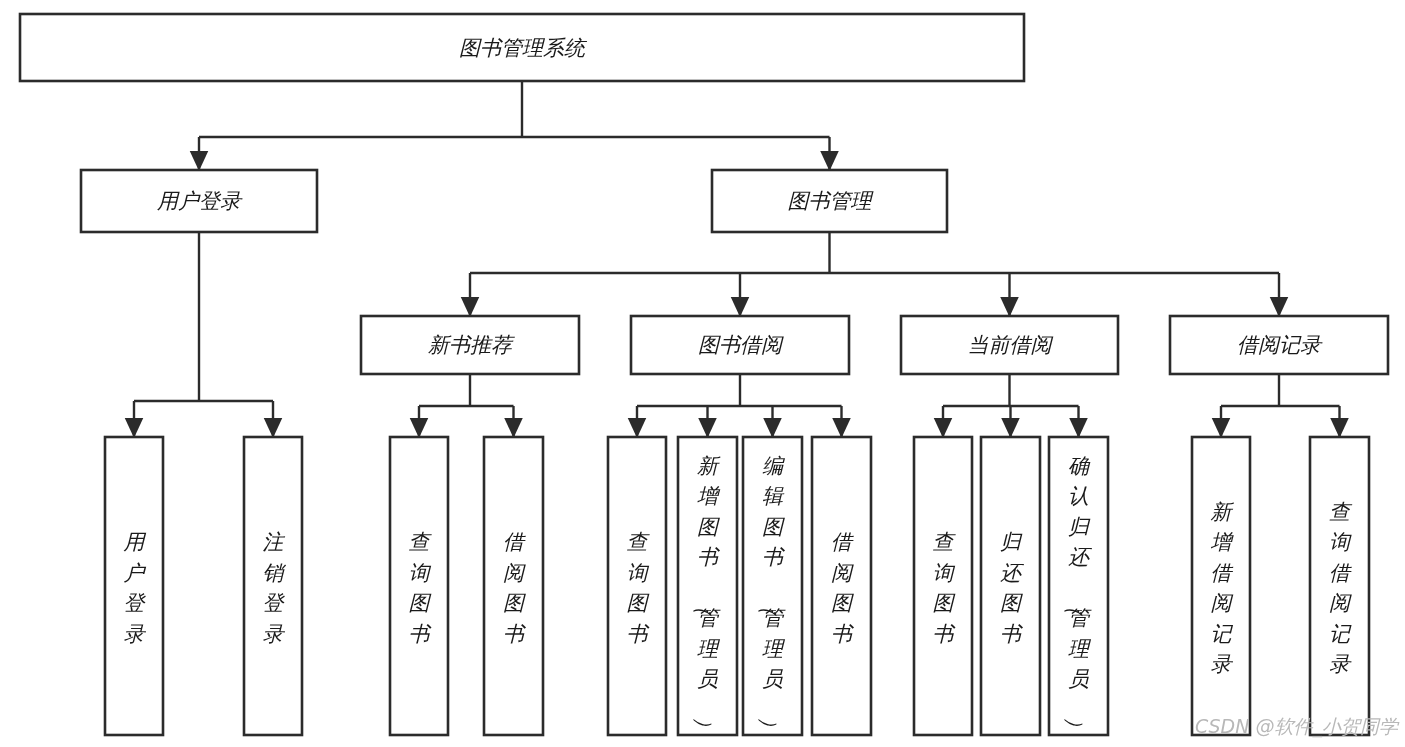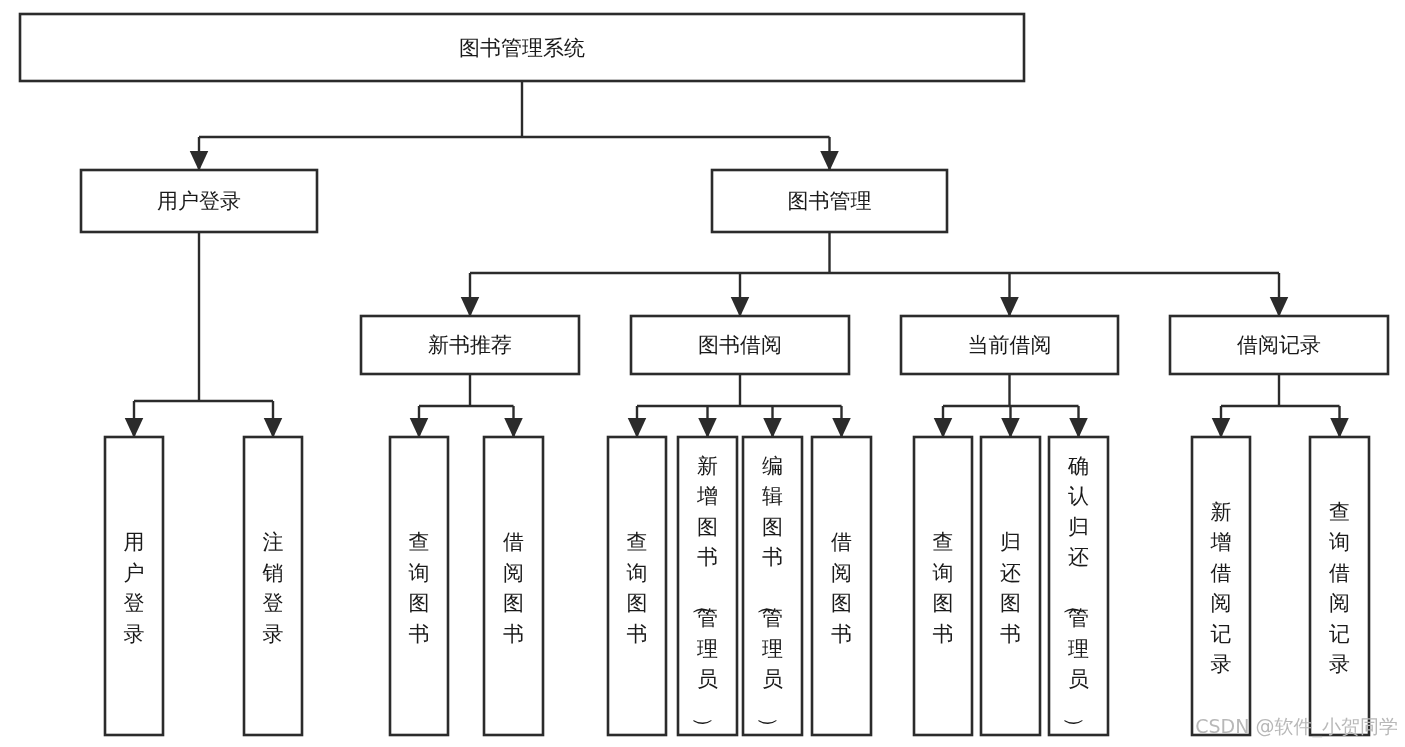--- a/index.html
+++ b/index.html
@@ -12,20 +12,21 @@
     width: 1405px;
     height: 747px;
     font-family: "Liberation Sans", "DejaVu Sans", sans-serif;
     overflow: hidden;
     position: relative;
   }
   #diagram-root {
     position: relative;
     width: 1371px;
     height: 747px;
+    font-style: italic;
   }
   svg#flowchart {
     position: absolute;
     top: 0;
     left: 0;
     width: 1405px;
     height: 747px;
     display: block;
   }
   .node-rect {

